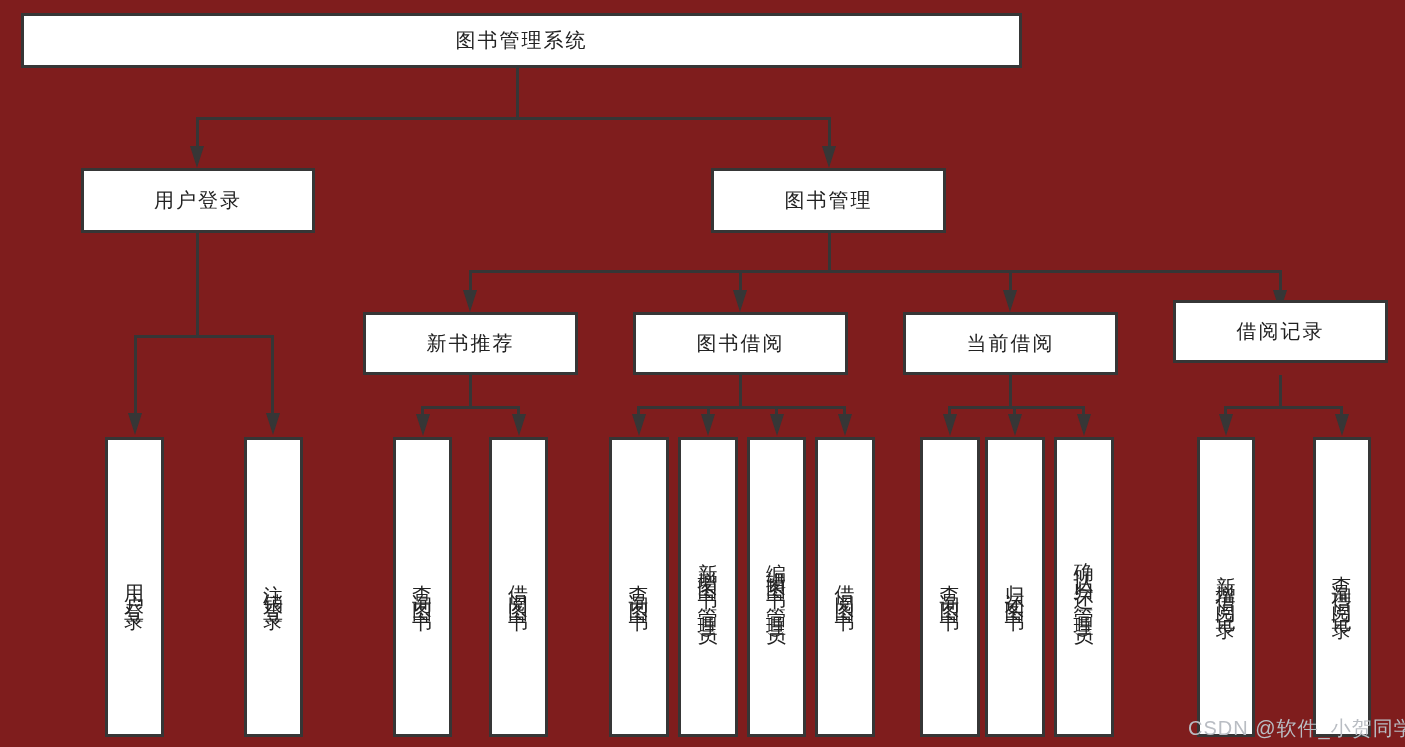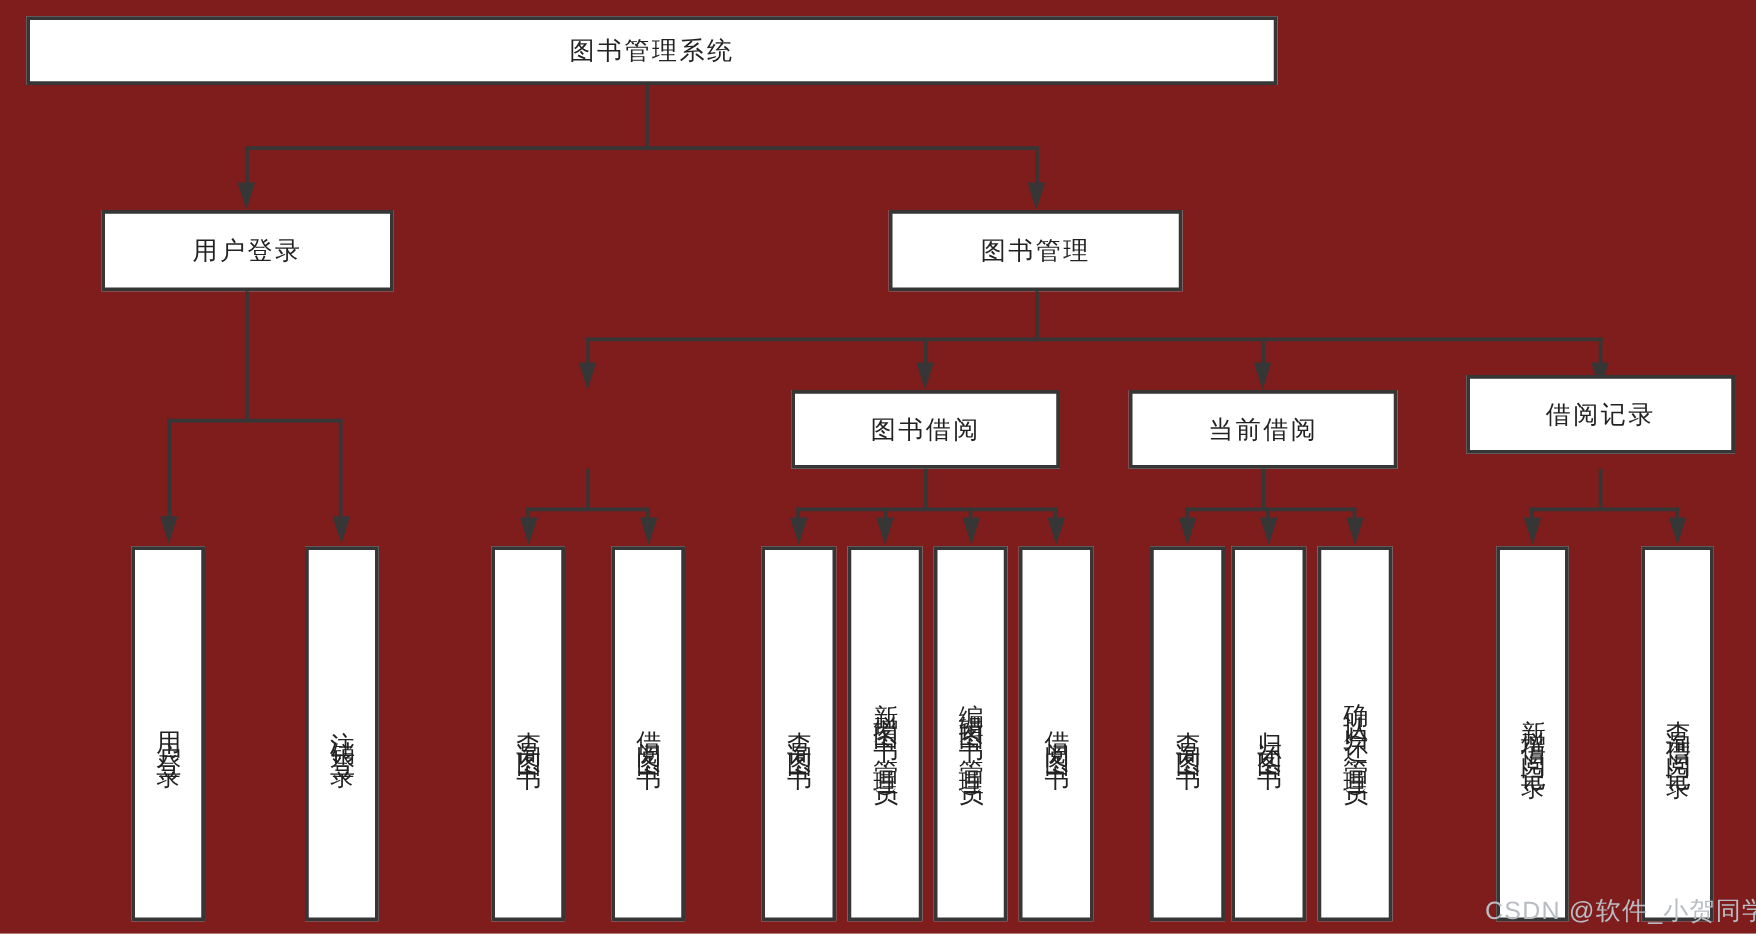--- a/index.html
+++ b/index.html
@@ -55,20 +55,21 @@
   <div class="hline" style="left:469px;top:270px;width:813px;height:3px;"></div>
   <div class="vline" style="left:469px;top:270px;width:3px;height:21px;"></div>
   <div class="arrow" style="left:463px;top:290px;"></div>
   <div class="vline" style="left:739px;top:270px;width:3px;height:21px;"></div>
   <div class="arrow" style="left:733px;top:290px;"></div>
   <div class="vline" style="left:1009px;top:270px;width:3px;height:21px;"></div>
   <div class="arrow" style="left:1003px;top:290px;"></div>
   <div class="vline" style="left:1279px;top:270px;width:3px;height:21px;"></div>
   <div class="arrow" style="left:1273px;top:290px;"></div>
 
+  <div class="box" style="left:363px;top:312px;width:215px;height:63px;">新书推荐</div>
   <div class="box" style="left:633px;top:312px;width:215px;height:63px;">图书借阅</div>
   <div class="box" style="left:903px;top:312px;width:215px;height:63px;">当前借阅</div>
   <div class="box" style="left:1173px;top:300px;width:215px;height:63px;">借阅记录</div>
 
   <div class="vline" style="left:469px;top:375px;width:3px;height:33px;"></div>
   <div class="hline" style="left:421px;top:406px;width:99px;height:3px;"></div>
   <div class="vline" style="left:421px;top:406px;width:3px;height:10px;"></div>
   <div class="arrow" style="left:416px;top:414px;"></div>
   <div class="vline" style="left:517px;top:406px;width:3px;height:10px;"></div>
   <div class="arrow" style="left:512px;top:414px;"></div>

